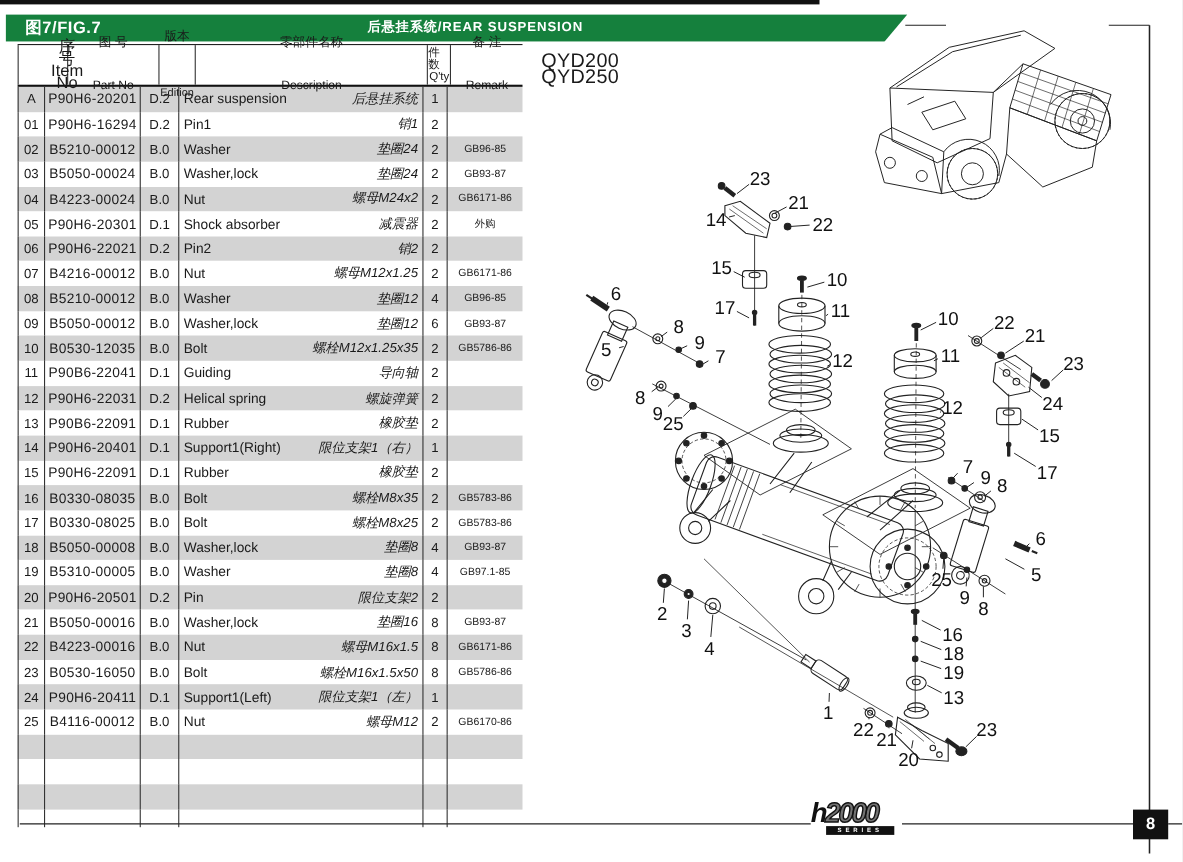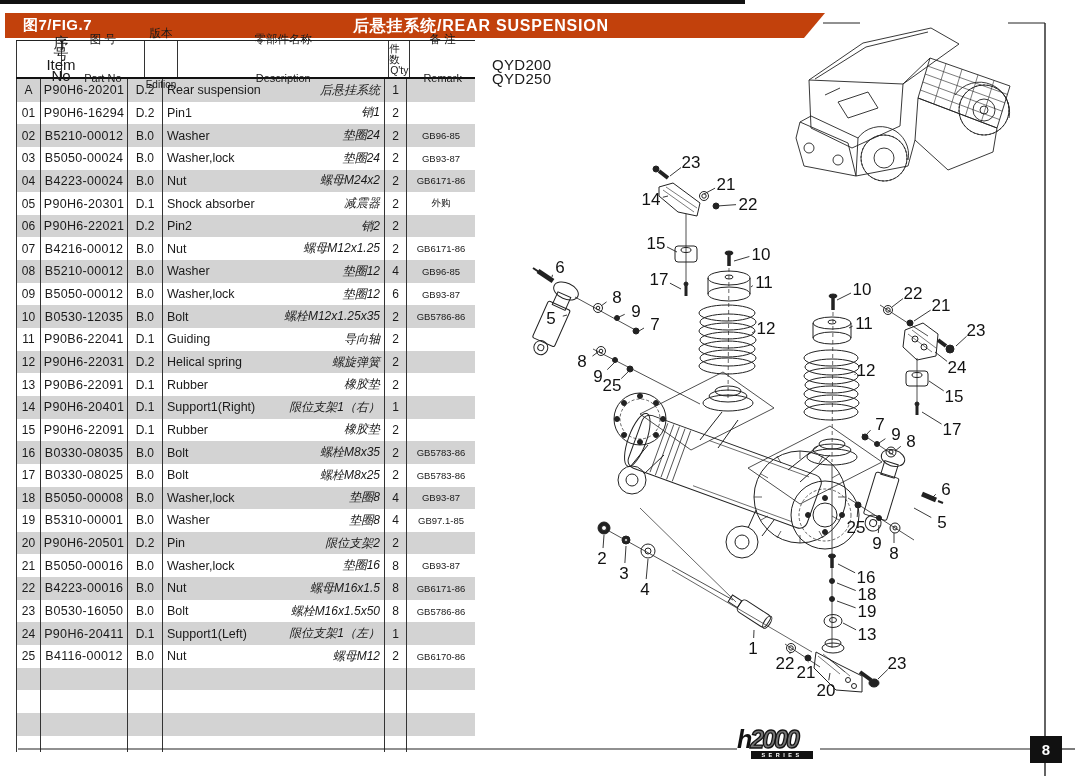--- a/index.html
+++ b/index.html
@@ -1,23 +1,23 @@
 <!DOCTYPE html>
 <html><head>
 <meta charset="utf-8">
 <style>
   html,body{margin:0;padding:0;background:#e8e8e8;}
   .page{position:relative;width:1075px;height:784px;background:#ffffff;overflow:hidden;
         font-family:"Liberation Sans","DejaVu Sans",sans-serif;color:#1a1a1a;}
   .topstrip{position:absolute;left:0;top:0;width:745px;height:4px;background:#111;}
-  .titlebar{position:absolute;left:5px;top:13px;width:820px;height:25px;background:#c2410c;
+  .titlebar{position:absolute;left:5px;top:13px;width:820px;height:25px;background:#15803d;
             clip-path:polygon(0 0,820px 0,799px 100%,0 100%);}
   .figlabel{position:absolute;left:18px;top:3px;color:#fff;font-size:15px;font-weight:bold;letter-spacing:.5px;}
-  .pagetitle{position:absolute;left:348px;top:3px;color:#fff;font-size:16px;font-weight:bold;letter-spacing:.8px;}
-  .models{position:absolute;left:492px;top:48px;font-size:15px;line-height:14px;letter-spacing:.3px;margin-top:10px;}
+  .pagetitle{position:absolute;left:329px;top:3px;color:#fff;font-size:12px;font-weight:bold;letter-spacing:.8px;}
+  .models{position:absolute;left:492px;top:48px;font-size:18px;line-height:14px;letter-spacing:.3px;}
   
   .ptable{position:absolute;left:16px;top:40px;width:459px;}
   .phead{display:flex;height:36px;border-top:1px solid #222;border-bottom:2px solid #111;}
   .phead .c{display:flex;flex-direction:column;align-items:center;justify-content:center;line-height:11.5px;}
   .rows .row{display:flex;height:22.65px;align-items:center;}
   .rows .row.partial{height:16px;}
   .row.shaded{background:#d3d3d3;}
   .c{box-sizing:border-box;border-right:1px solid #333;height:100%;}
   .c:first-child{border-left:1px solid #333;}
   .c.last{border-right:none;}
@@ -291,21 +291,21 @@
           <div class="c c3">B.0</div>
           <div class="c c4">
             <span class="en">Washer,lock</span>
             <span class="zh">垫圈8</span>
           </div>
           <div class="c c5">4</div>
           <div class="c c6 last">GB93-87</div>
         </div>
         <div class="row">
           <div class="c c1">19</div>
-          <div class="c c2">B5310-00001</div>
+          <div class="c c2">B5310-00005</div>
           <div class="c c3">B.0</div>
           <div class="c c4">
             <span class="en">Washer</span>
             <span class="zh">垫圈8</span>
           </div>
           <div class="c c5">4</div>
           <div class="c c6 last">GB97.1-85</div>
         </div>
         <div class="row shaded">
           <div class="c c1">20</div>

